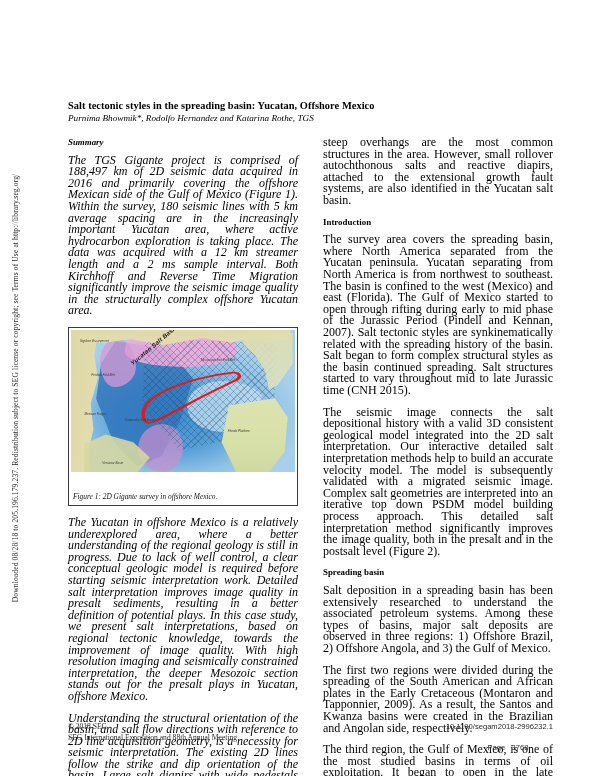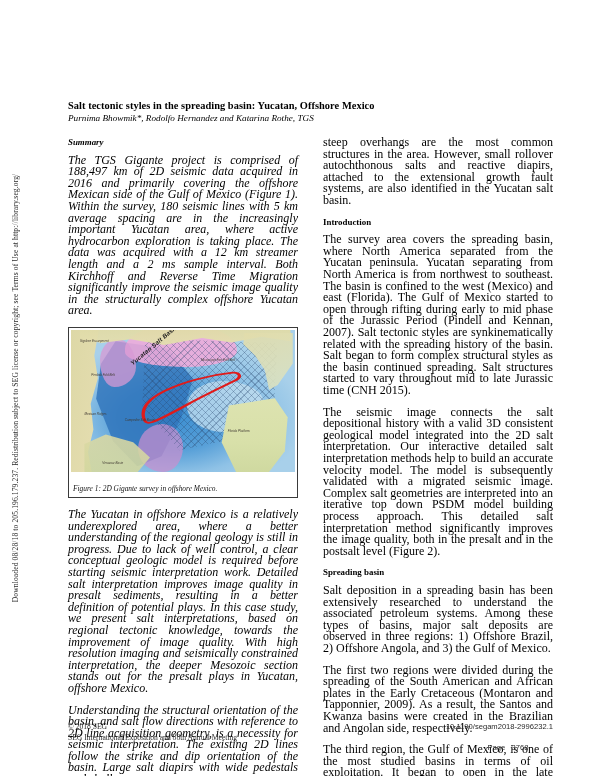--- a/index.html
+++ b/index.html
@@ -109,21 +109,21 @@
   #figure-image-wrap {
     position: relative;
     width: 100%;
     height: 142px;
     overflow: hidden;
     background: #b8d4ea;
   }
   #figure-caption {
     font-size: 7.4px;
     line-height: 10px;
-    padding: 12px 2px 3px 2px;
+    padding: 20px 2px 3px 2px;
     color: #111;
   }
 
   
   .map-layer { position: absolute; }
   #map-sea {
     left: 0; top: 0; width: 100%; height: 100%;
     background:
       radial-gradient(ellipse 58% 55% at 46% 62%, #3d8fd1 0%, #58a0d8 42%, #8fc2e6 72%, #a8d0ea 100%),
       #9cc9e8;

